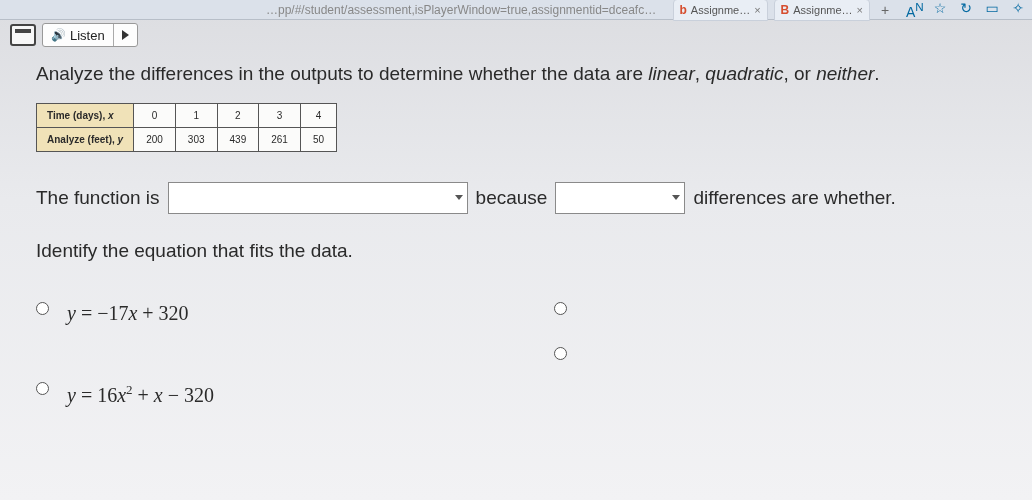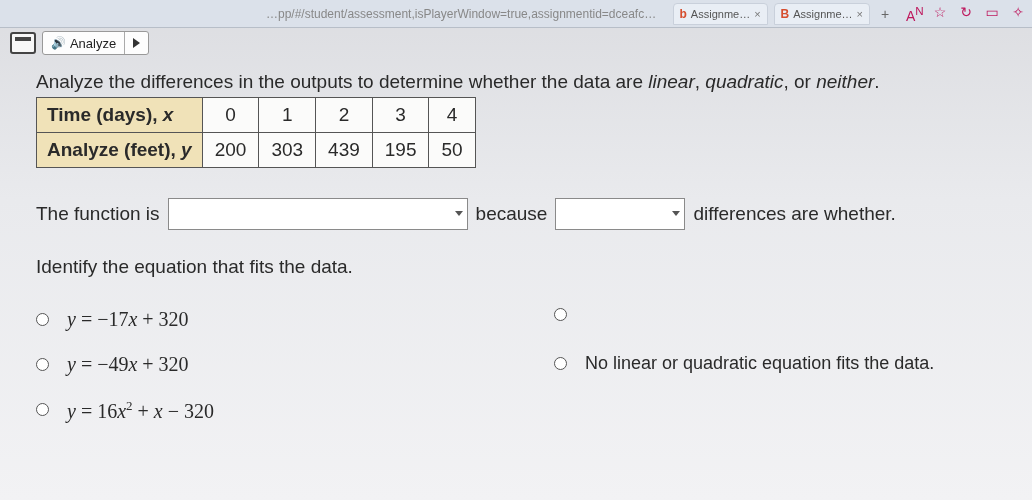--- a/index.html
+++ b/index.html
@@ -3,21 +3,21 @@
   <meta charset="utf-8">
   <style>
     * { box-sizing: border-box; margin: 0; padding: 0; }
     html, body { width: 1032px; height: 500px; overflow: hidden; }
     body {
       font-family: Arial, Helvetica, sans-serif;
       background: linear-gradient(180deg, #dcdde1 0%, #e9eaed 40%, #f2f2f4 100%);
       color: #222;
     }
     .browser-bar {
-      height: 28px;
+      height: 20px;
       background: #dbe1ea;
       border-bottom: 1px solid #b7bec8;
       display: flex;
       align-items: center;
       font-size: 11px;
       color: #555;
       padding: 4px 6px;
       gap: 6px;
     }
     .browser-bar .addr {
@@ -41,21 +41,21 @@
       border-radius: 4px 4px 0 0;
       background: #e9eef5;
       border: 1px solid #c9d0db;
       font-size: 11px;
       color: #555;
       height: 22px;
     }
     .btab .bico { color: #d64d2e; font-weight: bold; font-size: 12px; }
     .btab .x { color: #777; font-size: 11px; }
     .plus { width: 18px; text-align: center; color: #666; font-size: 14px; }
-    .icon-row { display: flex; gap: 10px; color: #be185d; font-size: 14px; padding-left: 6px; }
+    .icon-row { display: flex; gap: 10px; color: #0369a1; font-size: 14px; padding-left: 6px; }
     .icon-row span { width: 16px; text-align: center; }
 
     .toolbar {
       height: 30px;
       display: flex;
       align-items: center;
       padding: 0 10px;
       gap: 6px;
     }
     .app-icon {
@@ -91,26 +91,26 @@
       border-left: 7px solid #333;
       border-top: 5px solid transparent;
       border-bottom: 5px solid transparent;
     }
 
     .content {
       padding: 10px 20px 18px 36px;
       font-size: 18px;
       color: #2a2a2a;
     }
-    .prompt { font-size: 19px; line-height: 1.5; }
+    .prompt { font-size: 19px; margin-bottom: 14px; line-height: 1.5; }
     .prompt em { font-style: italic; }
 
     table.data {
       border-collapse: collapse;
-      font-size: 19px;
+      font-size: 10px;
       margin-bottom: 30px;
     }
     table.data th, table.data td {
       border: 1px solid #555;
       padding: 6px 12px;
       text-align: center;
     }
     table.data th {
       background: #f0e2b8;
       font-weight: bold;
@@ -141,34 +141,34 @@
     }
     .drop .chev {
       width: 0; height: 0;
       border-left: 4px solid transparent;
       border-right: 4px solid transparent;
       border-top: 5px solid #555;
     }
     .drop.big { width: 300px; }
     .drop.sm { width: 130px; }
 
-    .identify { font-size: 19px; margin-bottom: 30px; }
+    .identify { font-size: 19px; margin-bottom: 40px; }
 
     .choices {
       display: grid;
       grid-template-columns: 1fr 1fr;
       column-gap: 60px;
       row-gap: 22px;
       font-family: "Times New Roman", Times, serif;
       font-size: 20px;
       align-items: start;
     }
     .choice {
       display: flex;
-      align-items: center;
+      align-items: flex-start;
       gap: 18px;
     }
     .radio {
       width: 13px; height: 13px;
       border: 1.5px solid #555;
       border-radius: 50%;
       flex: 0 0 auto;
       background: #fff;
     }
     .eq { white-space: nowrap; }
@@ -207,21 +207,21 @@
       <span>✧</span>
     </div>
   </div>
 </div>
 
 <div class="toolbar">
   <div class="app-icon"></div>
   <div class="listen-btn">
     <div class="seg">
       <span class="spk">🔊</span>
-      <span>Analyze</span>
+      <span>Listen</span>
     </div>
     <div class="seg">
       <span class="play-tri"></span>
     </div>
   </div>
 </div>
 
 <div class="content">
 
   <div class="prompt">
@@ -236,21 +236,21 @@
       <td>1</td>
       <td>2</td>
       <td>3</td>
       <td>4</td>
     </tr>
     <tr>
       <th><span>Analyze (feet), </span><span class="var">y</span></th>
       <td>200</td>
       <td>303</td>
       <td>439</td>
-      <td>195</td>
+      <td>261</td>
       <td>50</td>
     </tr>
   </tbody>
     </table>
 
   <div class="fill-line">
     <span>The function is</span>
     <div class="drop big">
         <span class="chev"></span>
       </div>
@@ -261,30 +261,25 @@
     <span>differences are whether.</span>
   </div>
 
   <div class="identify">Identify the equation that fits the data.</div>
 
   <div class="choices">
     <div class="choice c1">
       <span class="radio"></span>
       <span class="eq"><span class="m">y</span> = −17<span class="m">x</span> + 320</span>
     </div>
-    <div class="choice c2">
-      <span class="radio"></span>
-      <span class="eq"><span class="m">y</span> = −49<span class="m">x</span> + 320</span>
-    </div>
     <div class="choice c3">
       <span class="radio"></span>
       <span class="eq"><span class="m">y</span> = 16<span class="m">x</span><sup>2</sup> + <span class="m">x</span> − 320</span>
     </div>
     <div class="choice c4">
       <span class="radio"></span>
     </div>
     <div class="choice c5 text">
       <span class="radio"></span>
-      <span>No linear or quadratic equation fits the data.</span>
     </div>
   </div>
 
 </div>
 
 </body></html>

